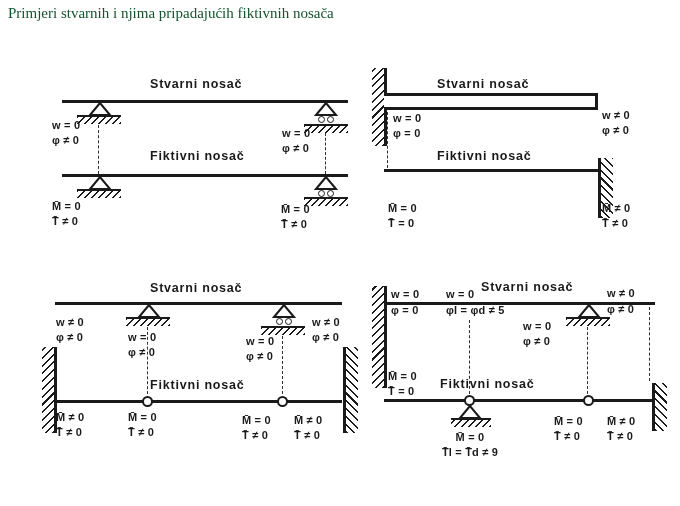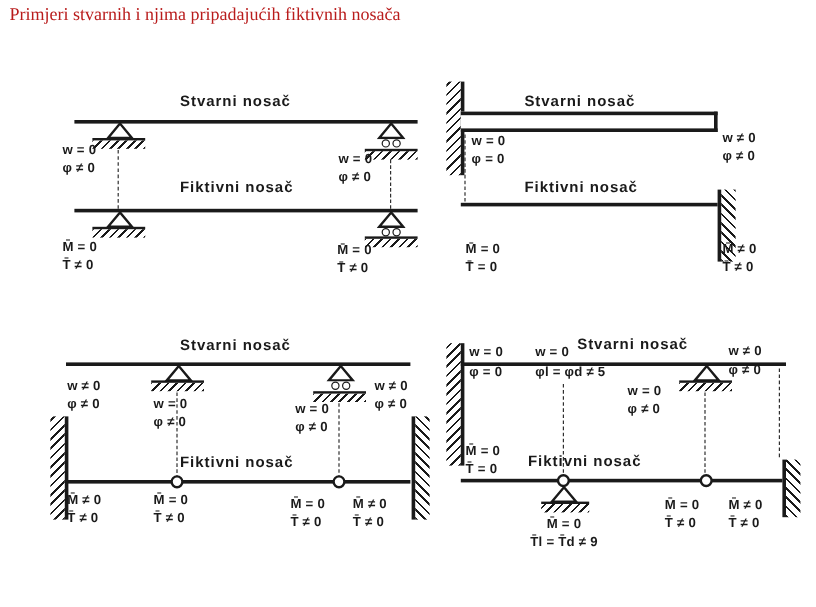--- a/index.html
+++ b/index.html
@@ -1,18 +1,18 @@
 <!DOCTYPE html>
 <html><head>
 <meta charset="utf-8">
 <style>
   html,body { margin:0; padding:0; background:#ffffff; }
   .canvas { position:relative; width:680px; height:506px; background:#fff;
             font-family:"Liberation Sans", sans-serif; color:#1a1a1a; overflow:hidden; }
-  .title { position:absolute; font:15px "Liberation Serif", serif; color:#b91c1c; white-space:nowrap; }
+  .title { position:absolute; font:15px "Liberation Serif", serif; color:#14532d; white-space:nowrap; }
   .sec { position:absolute; font-weight:700; font-size:12.5px; letter-spacing:.8px; white-space:nowrap; }
   .beam { position:absolute; height:3px; background:#1a1a1a; }
   .beam-rect { position:absolute; border:3px solid #1a1a1a; border-left:none; background:#fff; }
   .lbl { position:absolute; font-weight:700; font-size:11px; letter-spacing:.2px;
          line-height:15px; white-space:nowrap; }
   .lbl.straddle { line-height:16px; }
   .lbl.center { text-align:center; }
   .ln { display:block; }
   .ghatch { position:absolute; height:7px; border-top:2.5px solid #1a1a1a;
             background:repeating-linear-gradient(-45deg,#1a1a1a 0 1.5px,transparent 1.5px 5px); }

